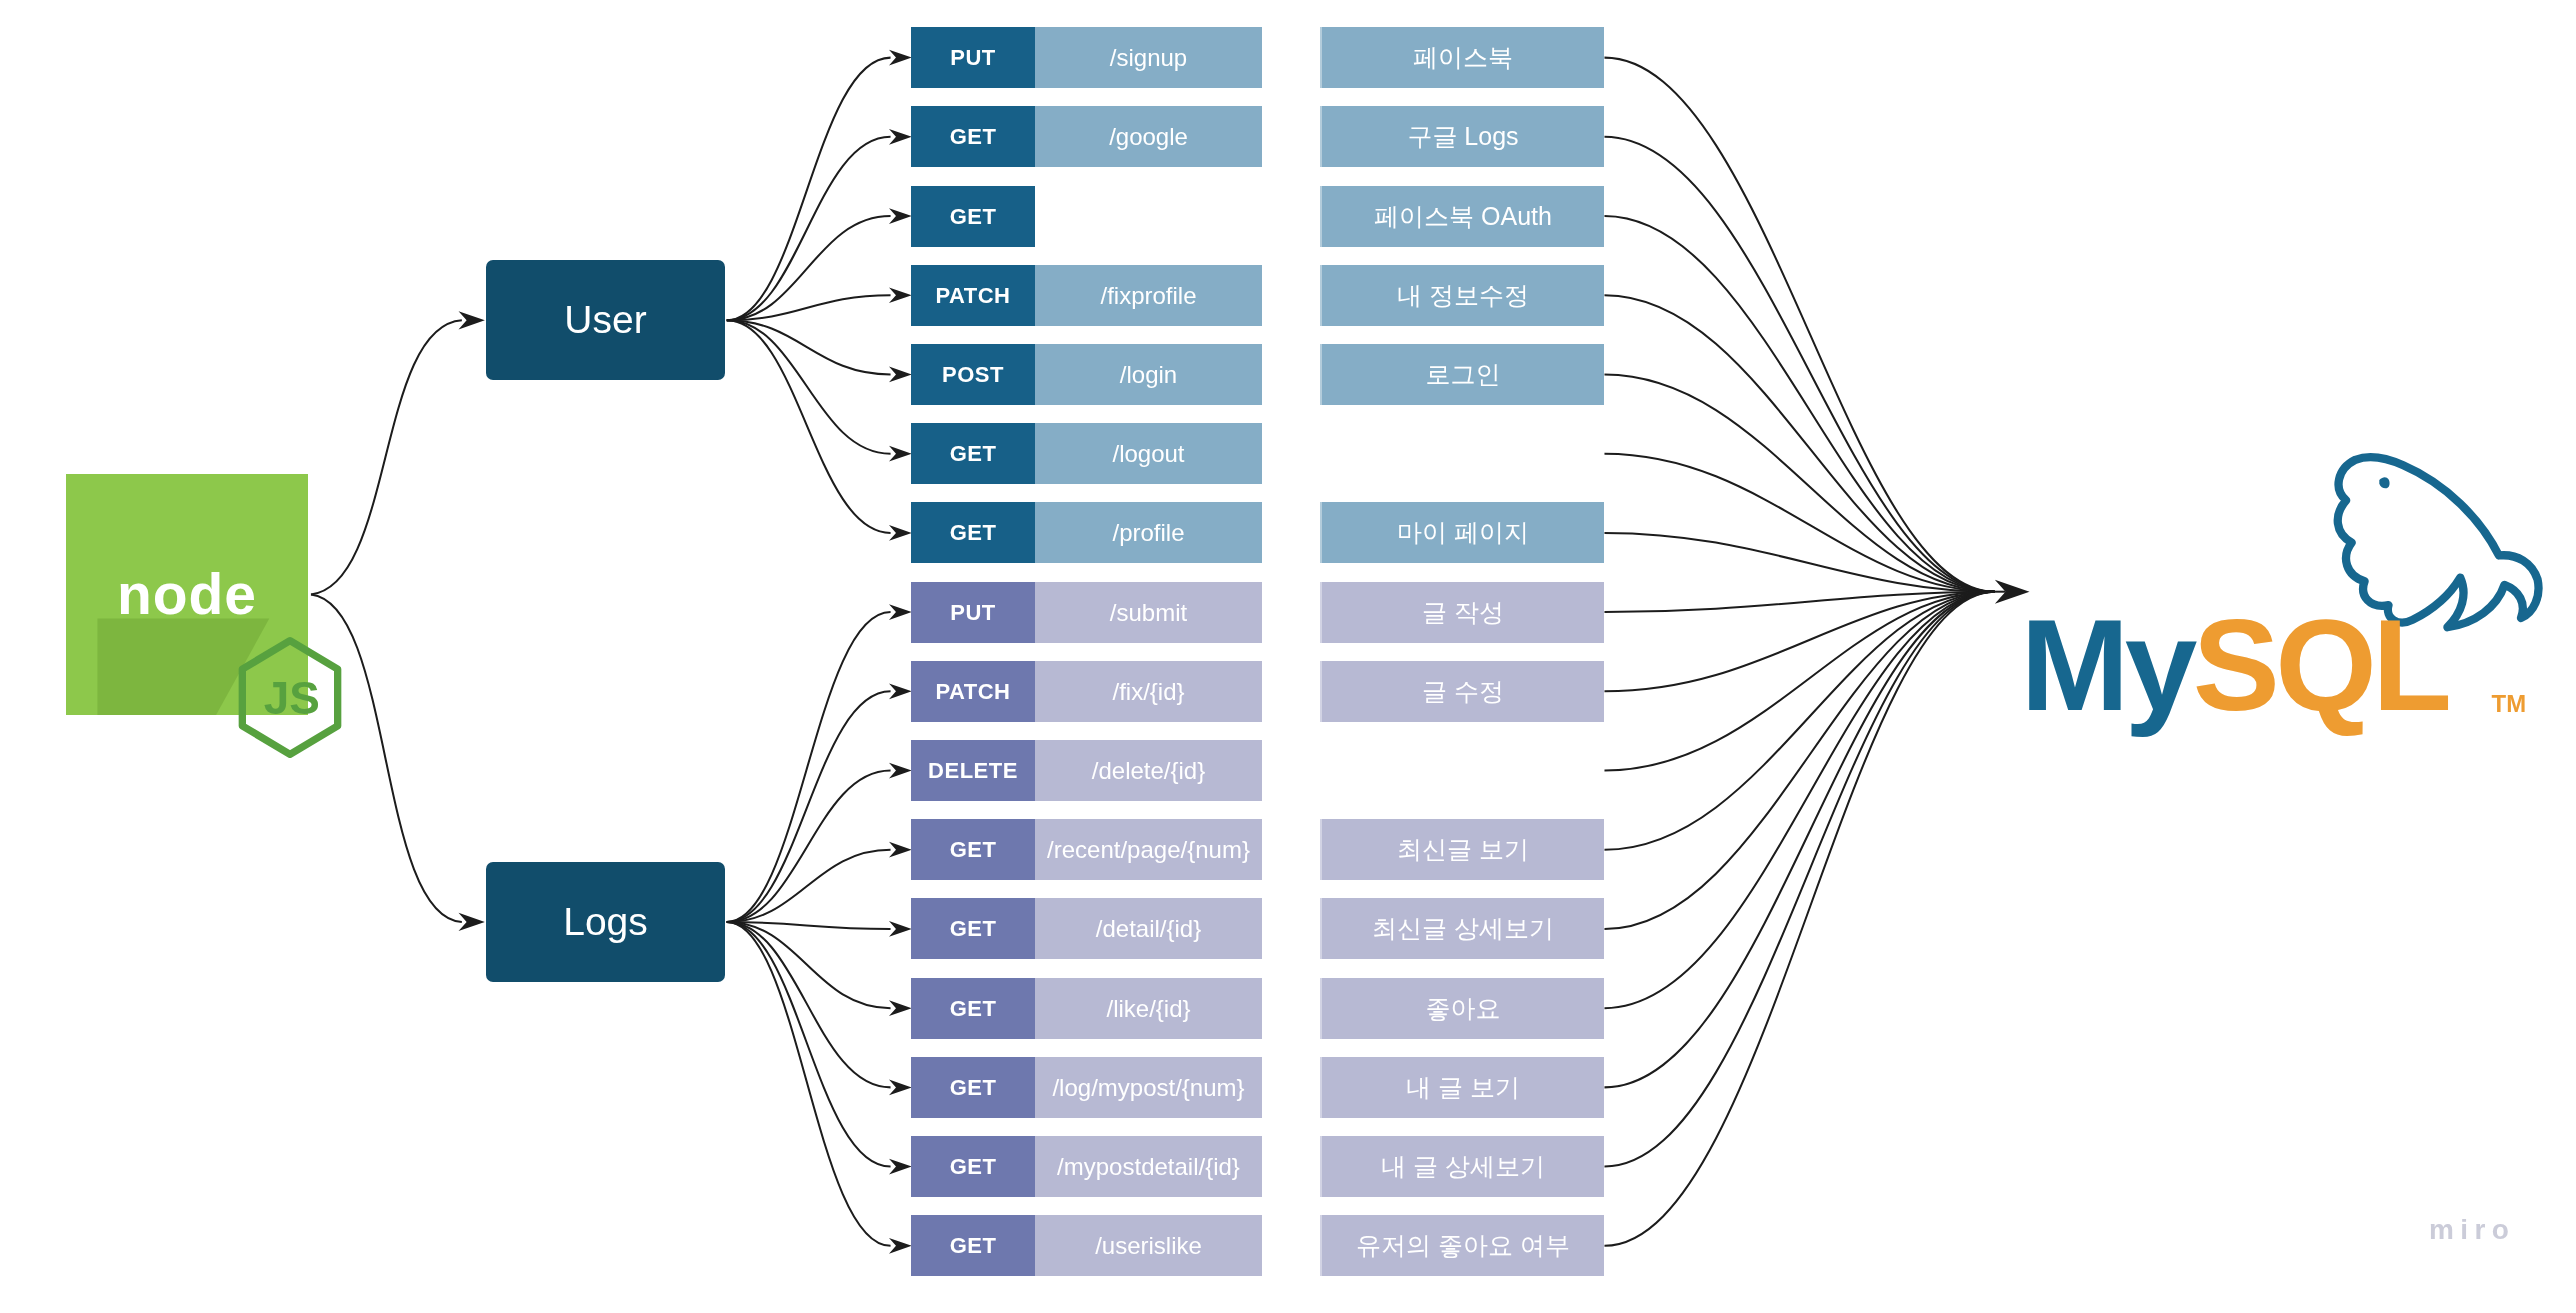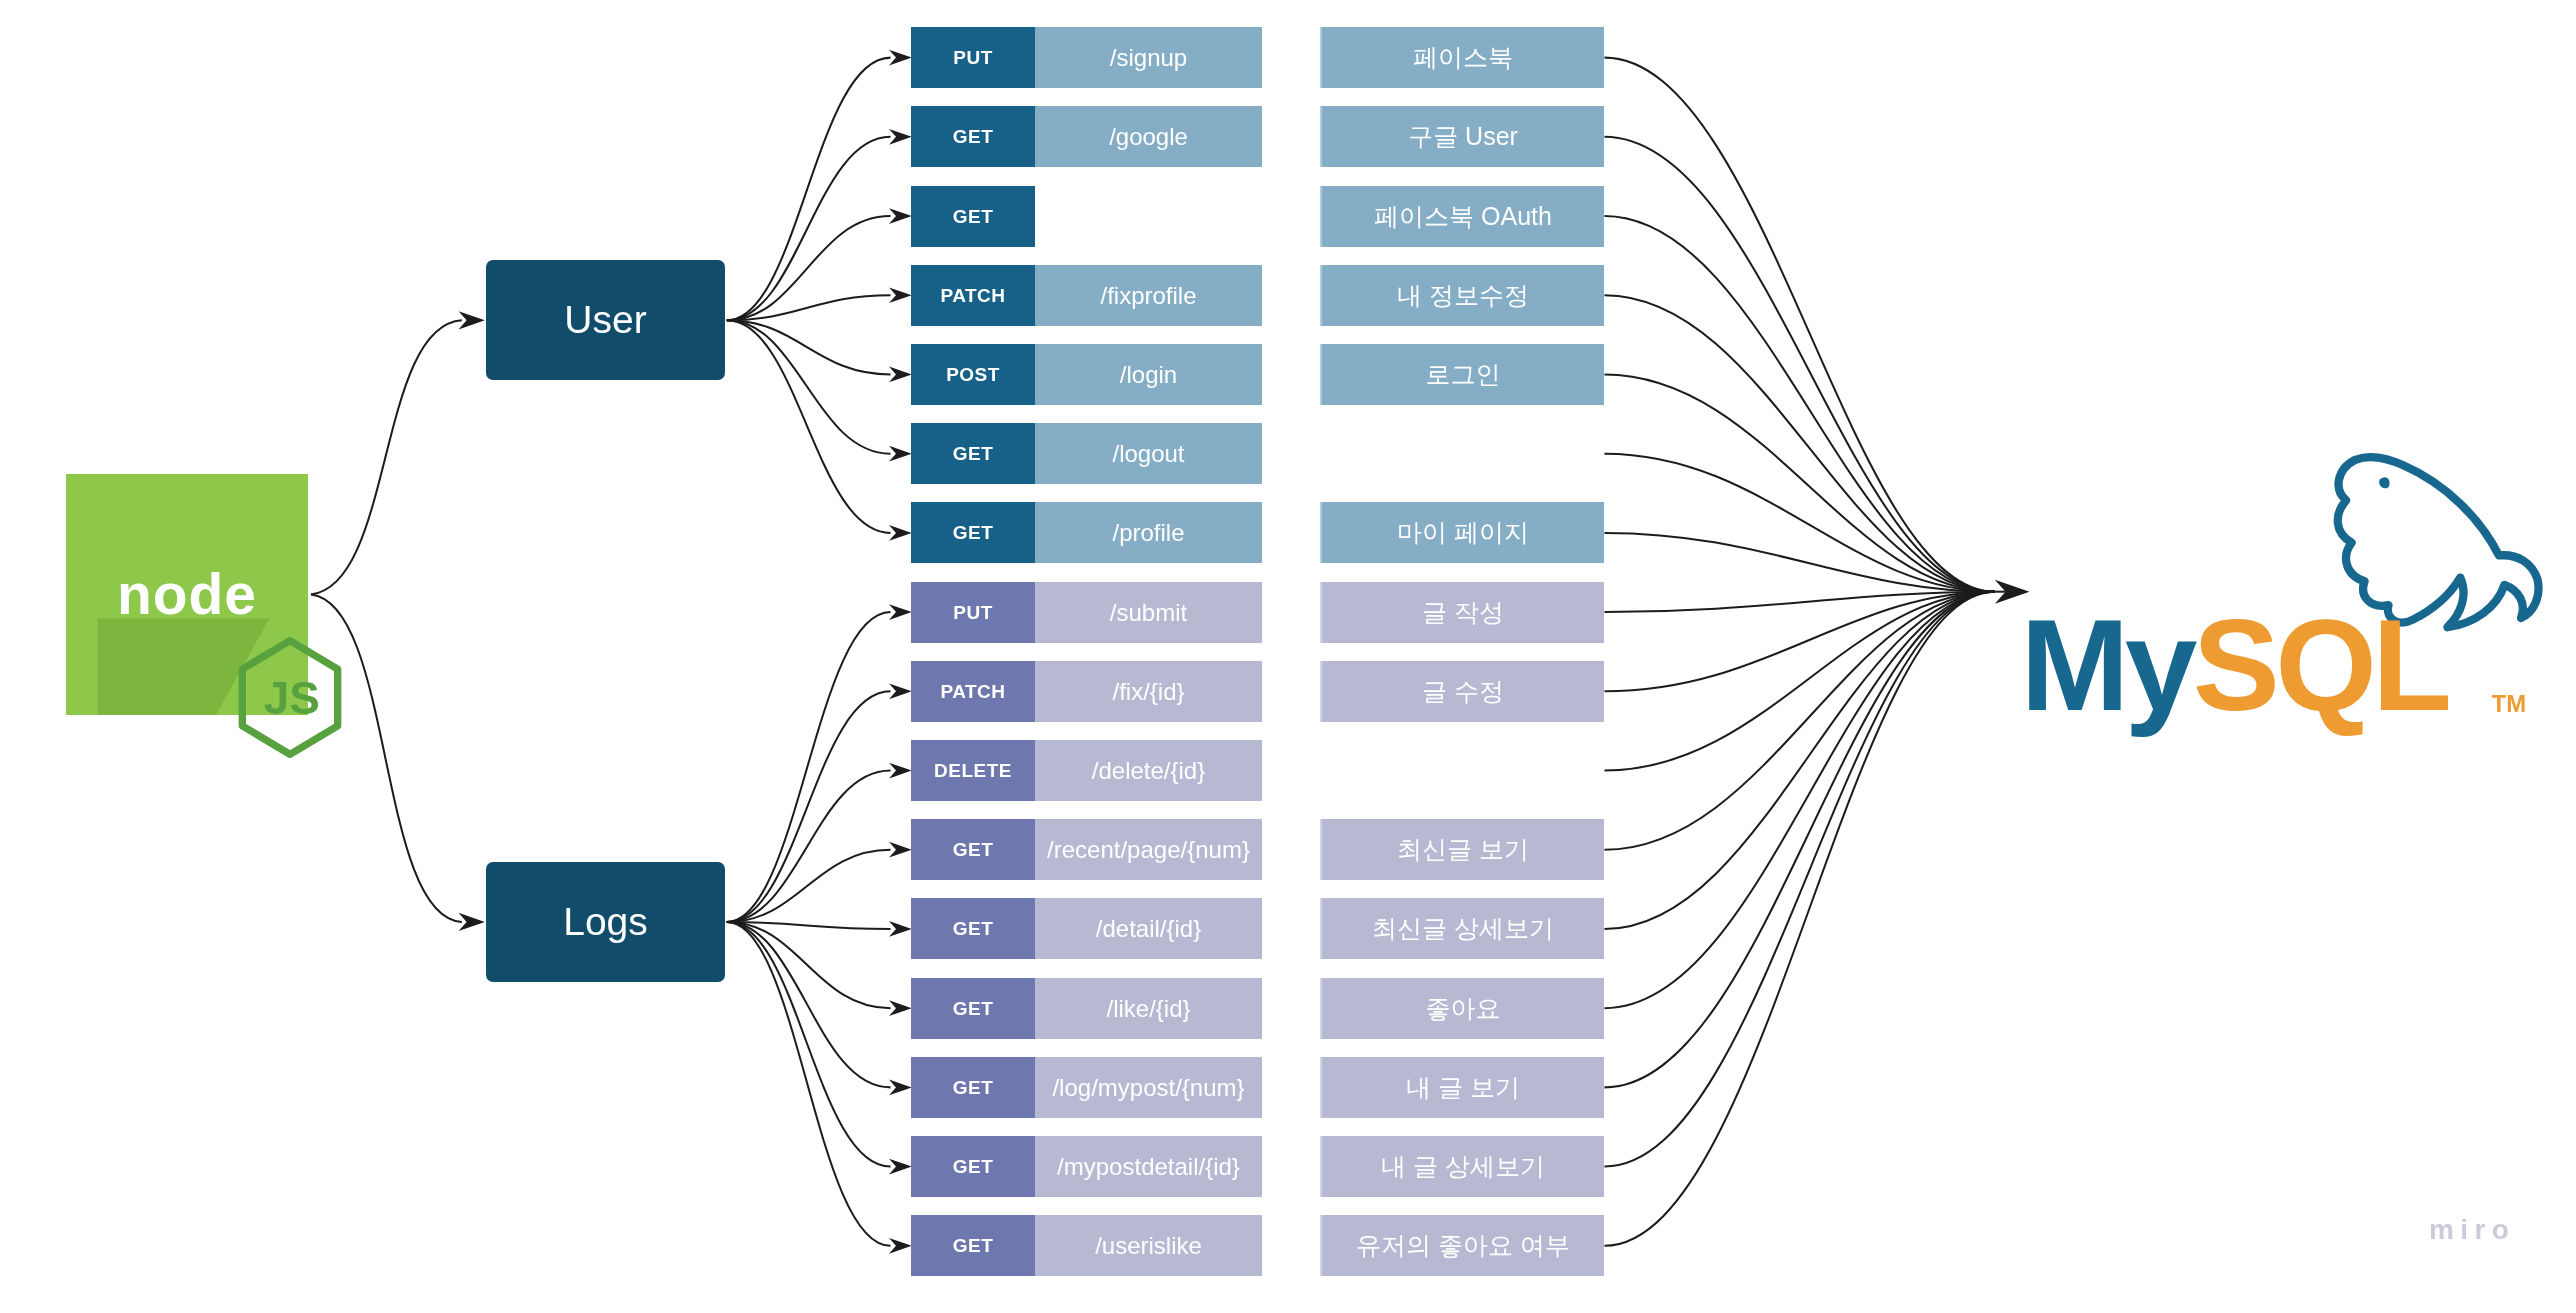--- a/index.html
+++ b/index.html
@@ -25,21 +25,21 @@
     background:var(--hub_bg,#114d6b);border-radius:7px;
     display:flex;align-items:center;justify-content:center;
     color:#ffffff;font-size:39px;}
   .hub-user{top:260px;}
   .hub-logs{top:862px;}
 
   
   #rows{position:absolute;left:911px;top:0;width:692px;height:1314px;}
   .row{position:absolute;left:0;width:692px;height:61px;}
   .cell{position:absolute;top:0;height:61px;display:flex;align-items:center;justify-content:center;color:#ffffff;}
-  .cell-method{left:0;width:124px;font-weight:bold;font-size:19px;letter-spacing:0.5px;}
+  .cell-method{left:0;width:124px;font-weight:bold;font-size:22px;letter-spacing:0.5px;}
   .cell-path{left:124px;width:227px;font-size:24px;}
   .cell-desc{left:409px;width:282px;font-size:25px;border-left:2.8px solid rgba(255,255,255,0.38);}
   .row.user .cell-method{background:var(--user_method_bg,#176088);}
   .row.user .cell-path,.row.user .cell-desc{background:var(--user_body_bg,#85adc6);}
   .row.logs .cell-method{background:var(--logs_method_bg,#6e78ae);}
   .row.logs .cell-path,.row.logs .cell-desc{background:var(--logs_body_bg,#b7b9d3);}
 
   
   .mysql-svg{position:absolute;left:2015px;top:432px;overflow:visible;}
   .mysql-word{font-weight:bold;font-size:142px;letter-spacing:-5px;}
@@ -141,21 +141,21 @@
         </div>
       </div>
       <div class="row user" style="top: 106px;">
         <div class="cell cell-method">
           <span>GET</span>
         </div>
         <div class="cell cell-path">
           <span>/google</span>
         </div>
         <div class="cell cell-desc">
-          <span>구글 User</span>
+          <span>구글 Logs</span>
         </div>
       </div>
       <div class="row user" style="top: 186px;">
         <div class="cell cell-method">
           <span>GET</span>
         </div>
         <div class="cell cell-desc">
           <span>페이스북 OAuth</span>
         </div>
       </div>

